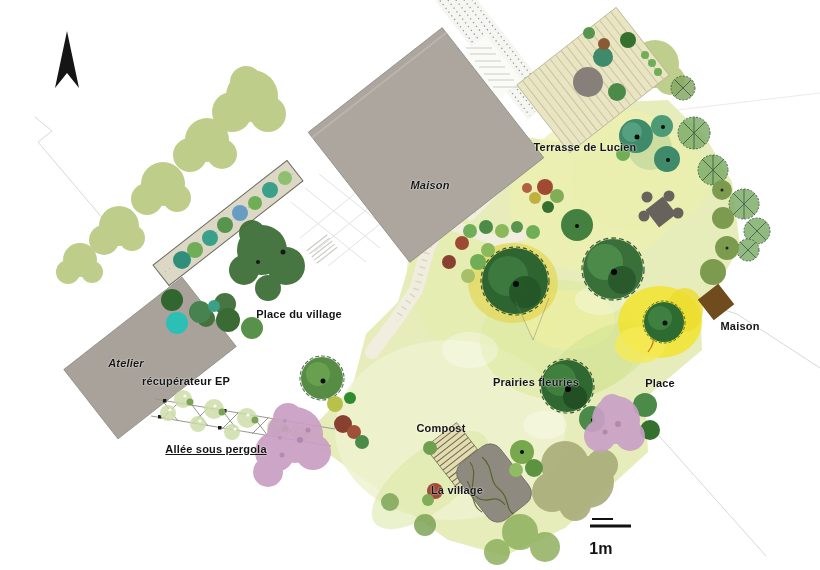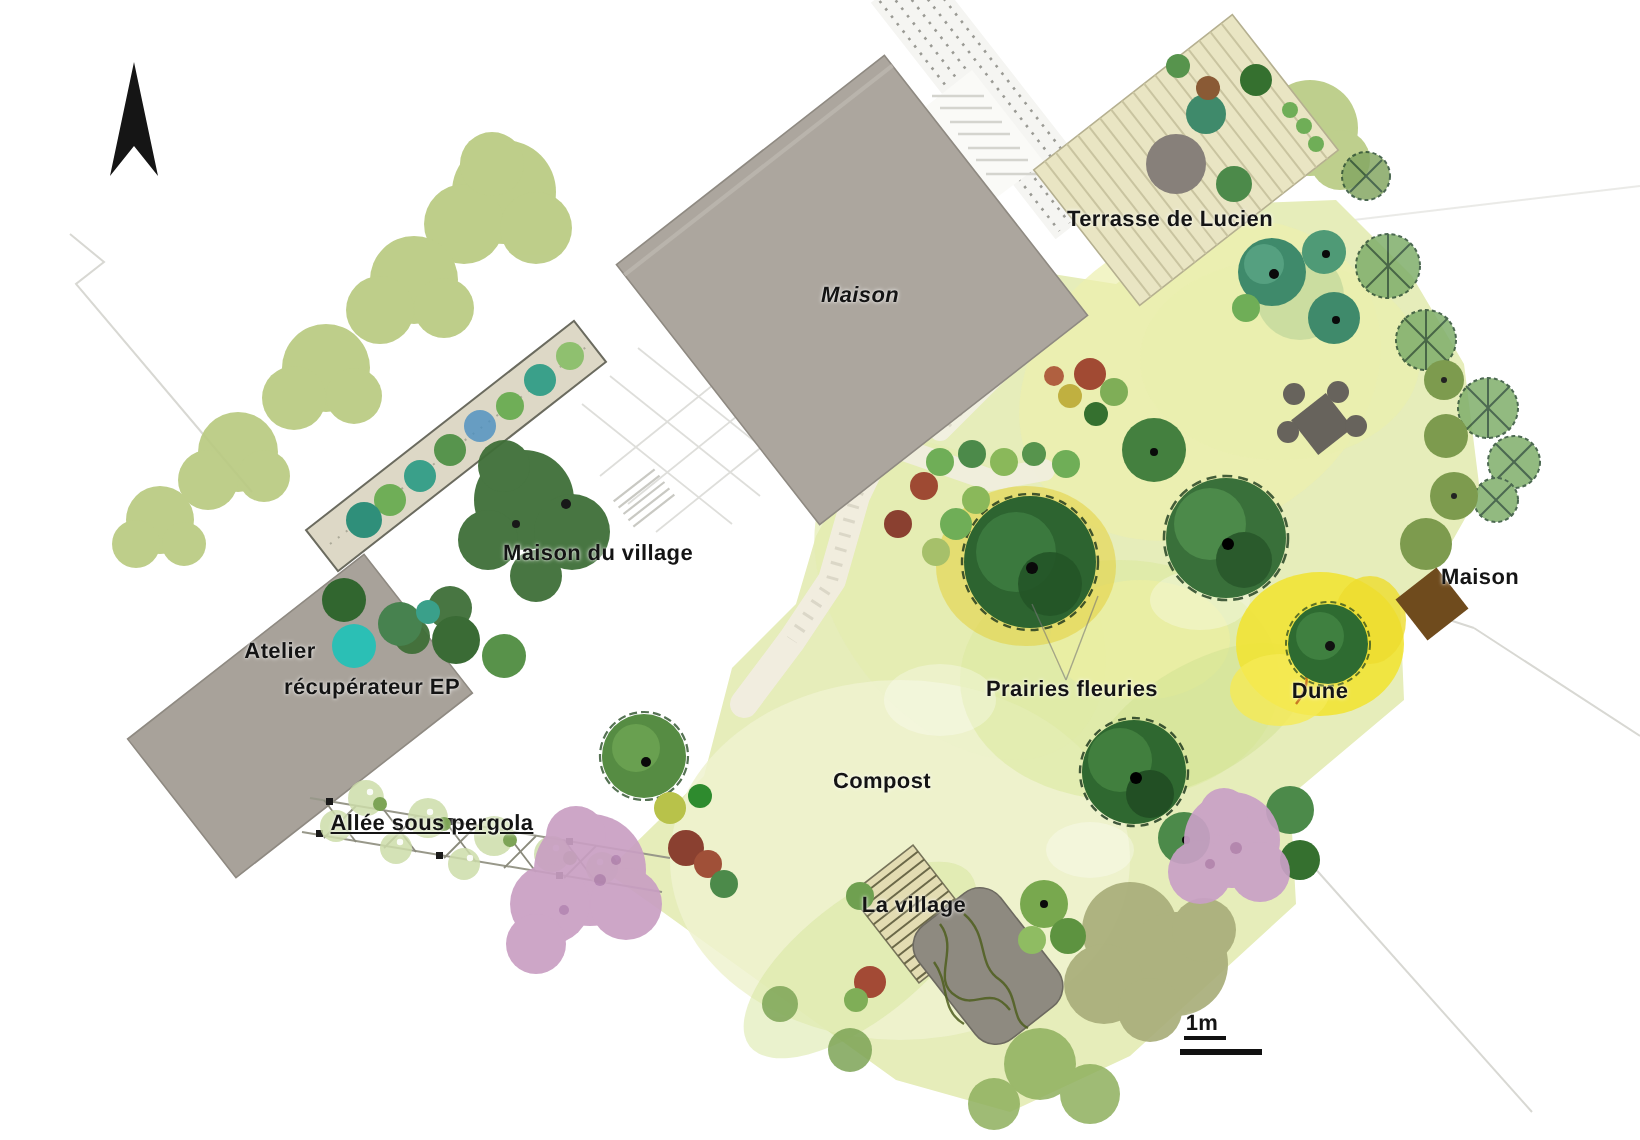--- a/index.html
+++ b/index.html
@@ -1,33 +1,33 @@
 <!DOCTYPE html>
 <html><head>
 <meta charset="utf-8">
 <style>
   html,body{margin:0;padding:0;background:#fff;}
   #stage{position:relative;width:820px;height:570px;background:#ffffff;overflow:hidden;
          font-family:"Liberation Sans",sans-serif;}
   #plan-svg{position:absolute;left:0;top:0;}
   .lbl{position:absolute;transform:translate(-50%,-50%);font:bold 11px "Liberation Sans",sans-serif;
        color:#141414;white-space:nowrap;letter-spacing:.2px;
-       text-shadow:0 0 2px rgba(255,255,255,.85),0 0 1px rgba(255,255,255,.7);}
+       text-shadow:0 0 2px rgba(255,255,255,.85),0 0 1px rgba(255,255,255,.7);margin-top:37px;}
   .lbl-maison{left:430px;top:148px;font-style:italic;}
   .lbl-terrasse{left:585px;top:110px;}
   .lbl-place{left:299px;top:277px;}
-  .lbl-atelier{left:140px;top:326px;}
+  .lbl-atelier{left:126px;top:326px;font-style:italic;}
   .lbl-recup{left:186px;top:344px;}
   .lbl-pergola{left:216px;top:412px;text-decoration:underline;}
   .lbl-pelouse{left:441px;top:391px;}
   .lbl-prairies{left:536px;top:345px;}
   .lbl-dune{left:660px;top:346px;}
   .lbl-compost{left:740px;top:289px;}
   .lbl-caravane{left:457px;top:453px;}
-  .lbl-scale{left:601px;top:512px;font-size:11px;}
+  .lbl-scale{left:601px;top:512px;font-size:16px;}
 </style>
 </head>
 <body>
 
 <div id="stage">
 <svg id="plan-svg" width="820" height="570" viewBox="0 0 820 570">
 
   <g stroke="#d8d8d3" stroke-width="1" fill="none">
     <polyline points="35,117 52,131 38,142 126,246"></polyline>
     <line x1="660" y1="112" x2="820" y2="93" opacity="0.55"></line>
@@ -456,23 +456,23 @@
   </g>
 
   <g stroke="#111111">
     <line x1="592" y1="519" x2="613" y2="519" stroke-width="2"></line>
     <line x1="590" y1="526" x2="631" y2="526" stroke-width="3"></line>
   </g>
 </svg>
 
   <div class="lbl lbl-maison">Maison</div>
   <div class="lbl lbl-terrasse">Terrasse de Lucien</div>
-  <div class="lbl lbl-place">Maison du village</div>
+  <div class="lbl lbl-place">Place du village</div>
   <div class="lbl lbl-atelier">Atelier</div>
   <div class="lbl lbl-recup">récupérateur EP</div>
   <div class="lbl lbl-pergola">Allée sous pergola</div>
   <div class="lbl lbl-pelouse">Compost</div>
   <div class="lbl lbl-prairies">Prairies fleuries</div>
-  <div class="lbl lbl-dune">Dune</div>
+  <div class="lbl lbl-dune">Place</div>
   <div class="lbl lbl-compost">Maison</div>
   <div class="lbl lbl-caravane">La village</div>
   <div class="lbl lbl-scale">1m</div>
 </div>
 
 </body></html>

